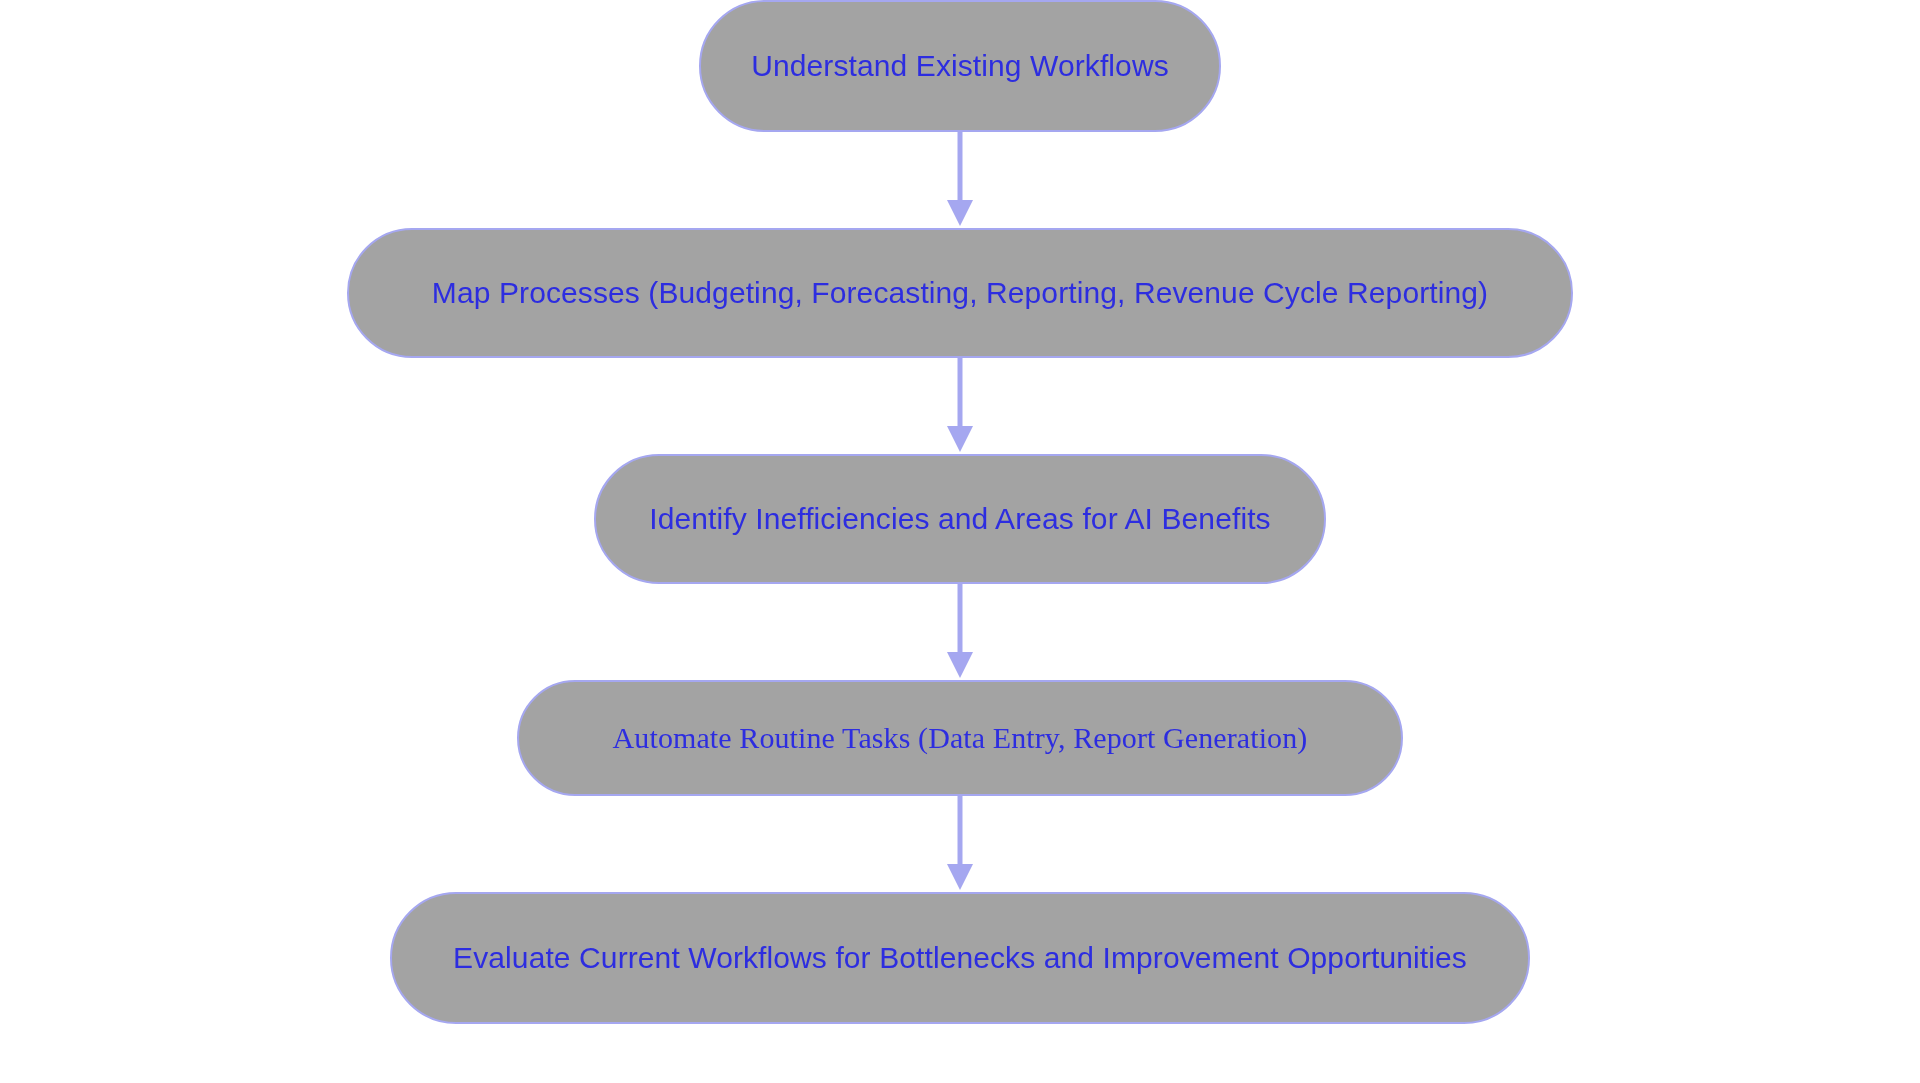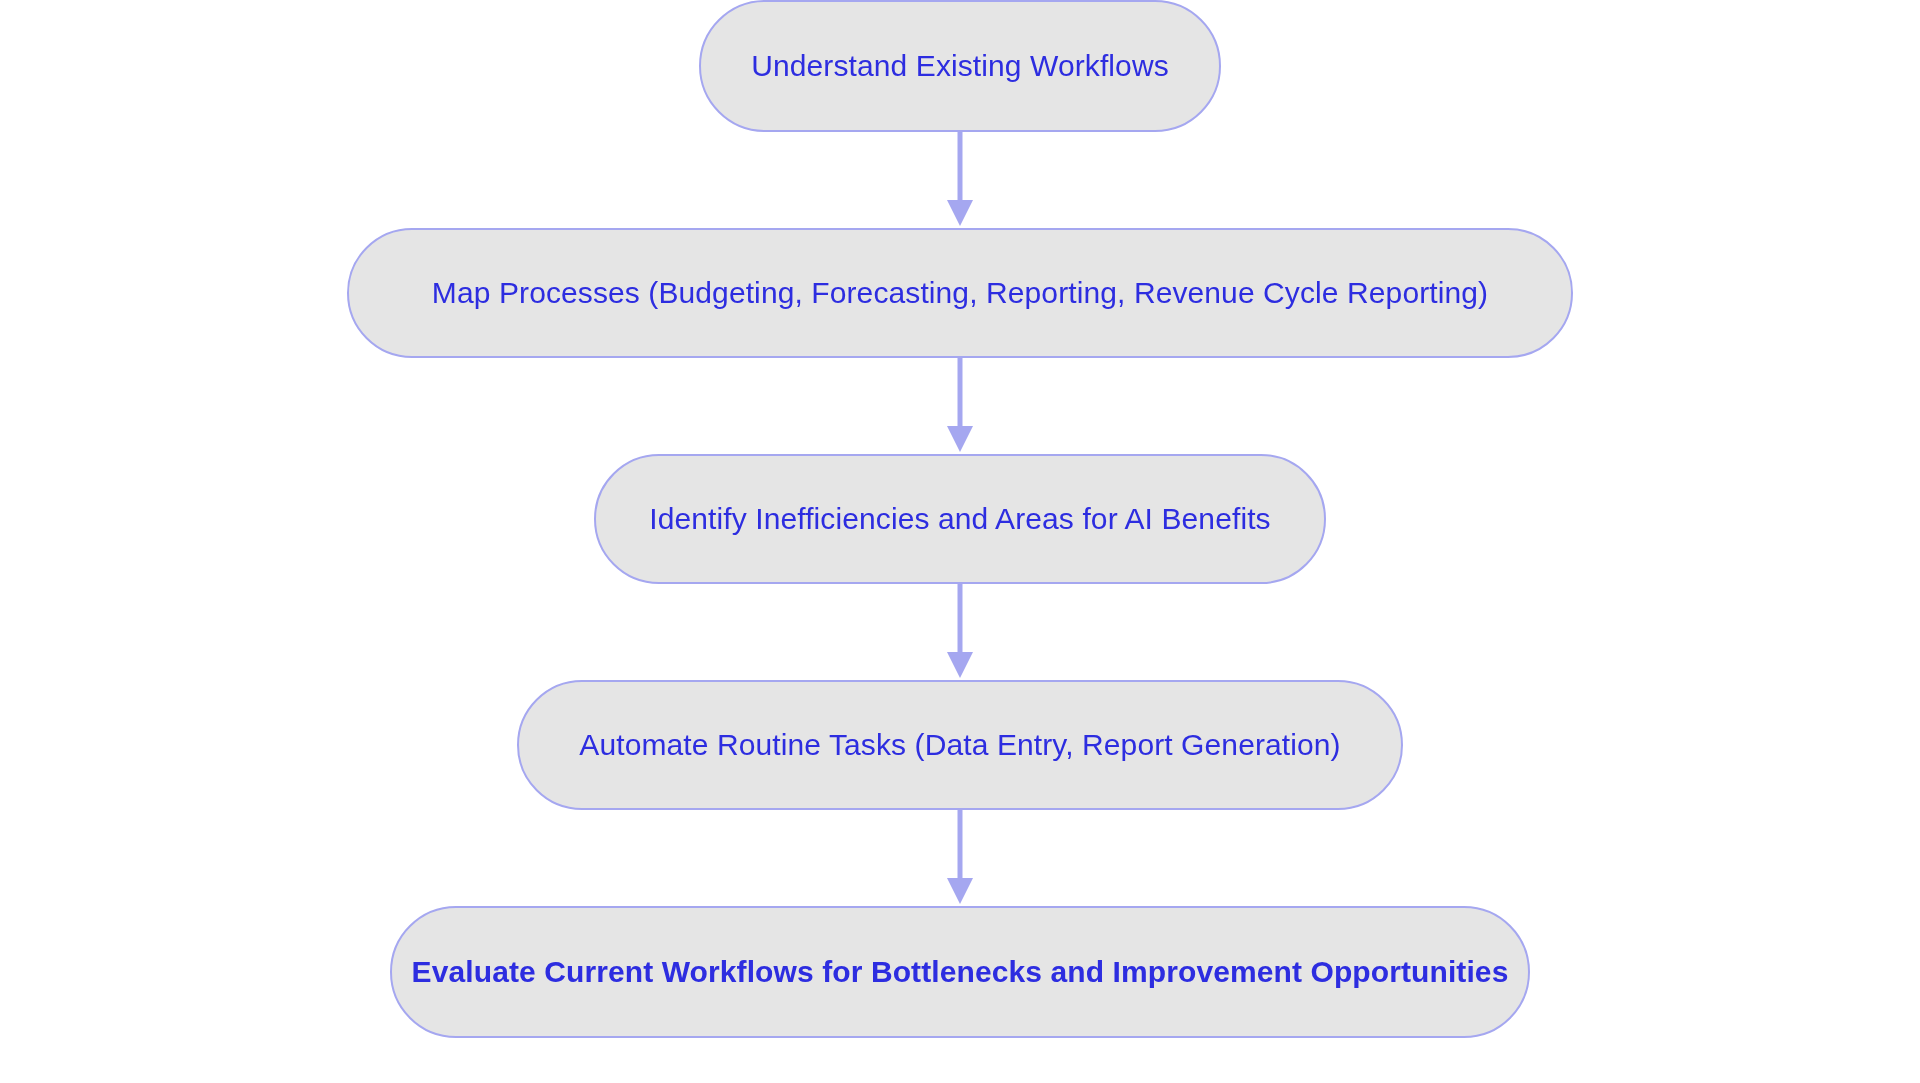--- a/index.html
+++ b/index.html
@@ -20,41 +20,41 @@
     height: 1083px;
     background: #ffffff;
     display: flex;
     flex-direction: column;
     align-items: center;
     justify-content: flex-start;
   }
 
   .node {
     box-sizing: border-box;
-    background: #e5e5e5;
+    background: #a3a3a3;
     border: 2px solid #a5a7f0;
     border-radius: 9999px;
     color: #2d2de0;
     display: flex;
     align-items: center;
     justify-content: center;
     text-align: center;
     font-size: 30px;
     font-weight: 400;
     letter-spacing: 0.1px;
     line-height: 1.2;
     padding: 0 46px;
     white-space: nowrap;
   }
 
   .node-0 { width: 522px; height: 132px; }
   .node-1 { width: 1226px; height: 130px; }
   .node-2 { width: 732px; height: 130px; text-align: right; }
-  .node-3 { width: 886px; height: 130px; }
-  .node-4 { width: 1140px; height: 132px; font-weight: bold; }
+  .node-3 { width: 886px; height: 116px; font-family: Liberation Serif, serif; }
+  .node-4 { width: 1140px; height: 132px; }
 
   .connector {
     width: 40px;
     height: 96px;
     display: block;
     flex: none;
   }
 
   .arrow-shaft {
     stroke: #a5a7f0;

